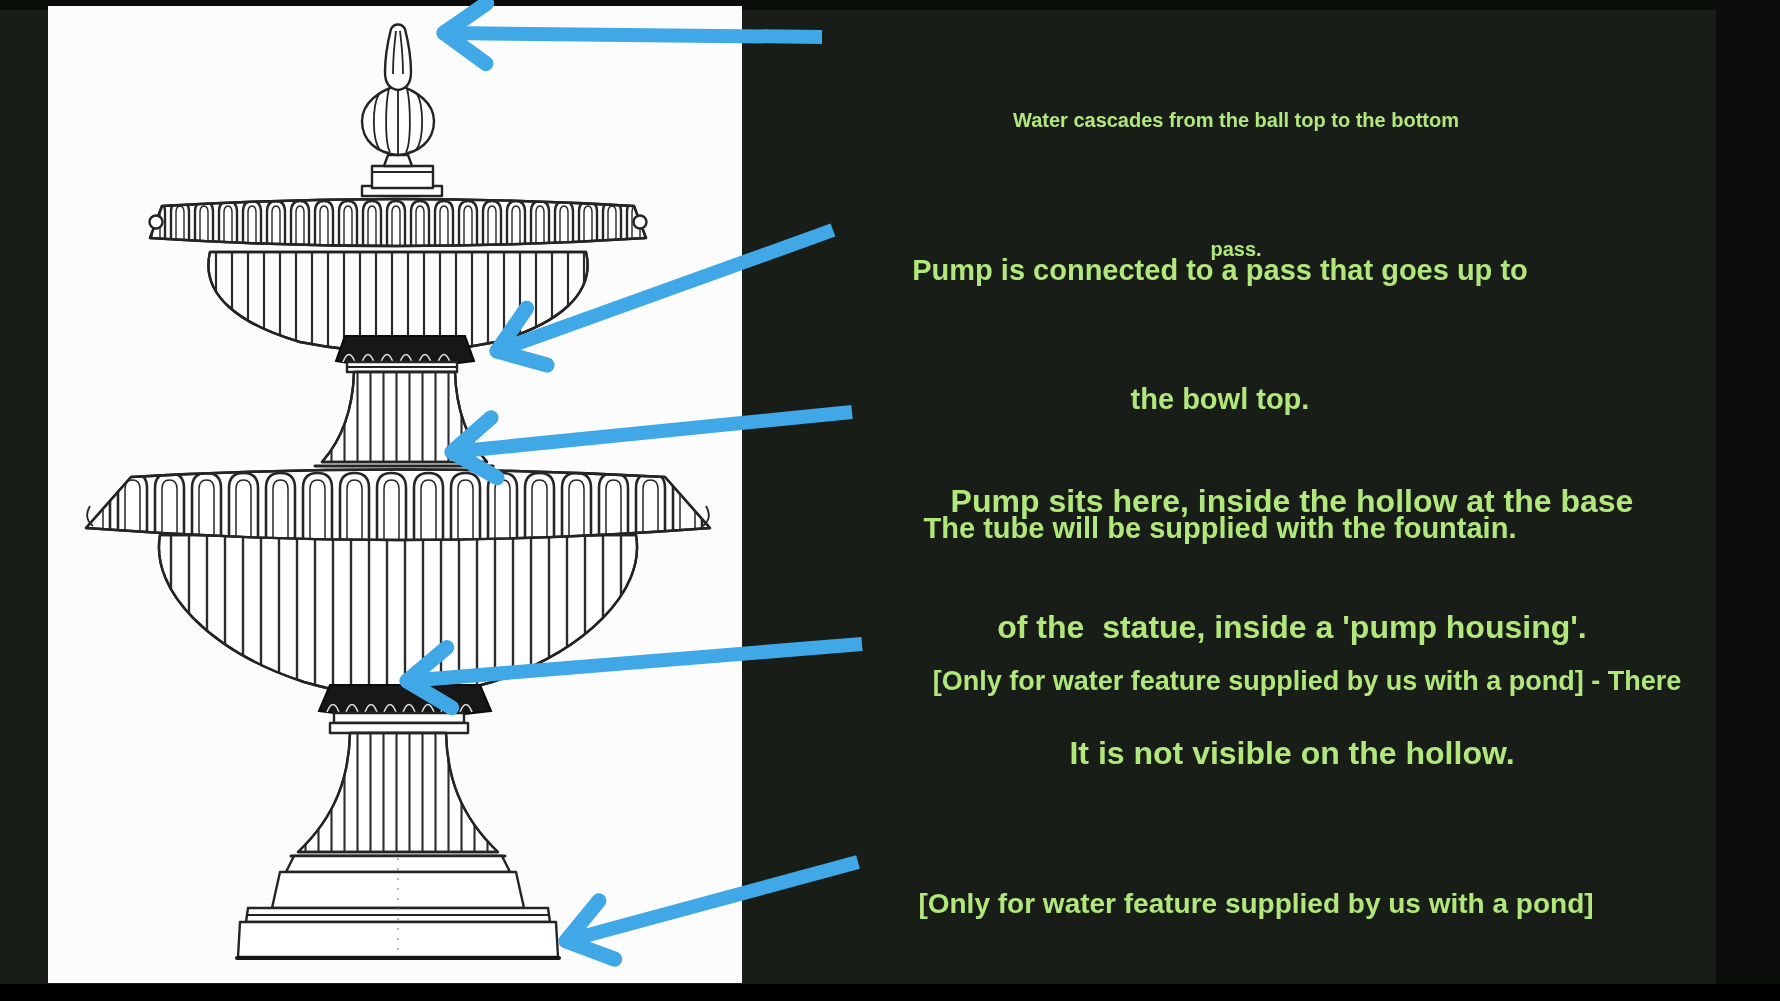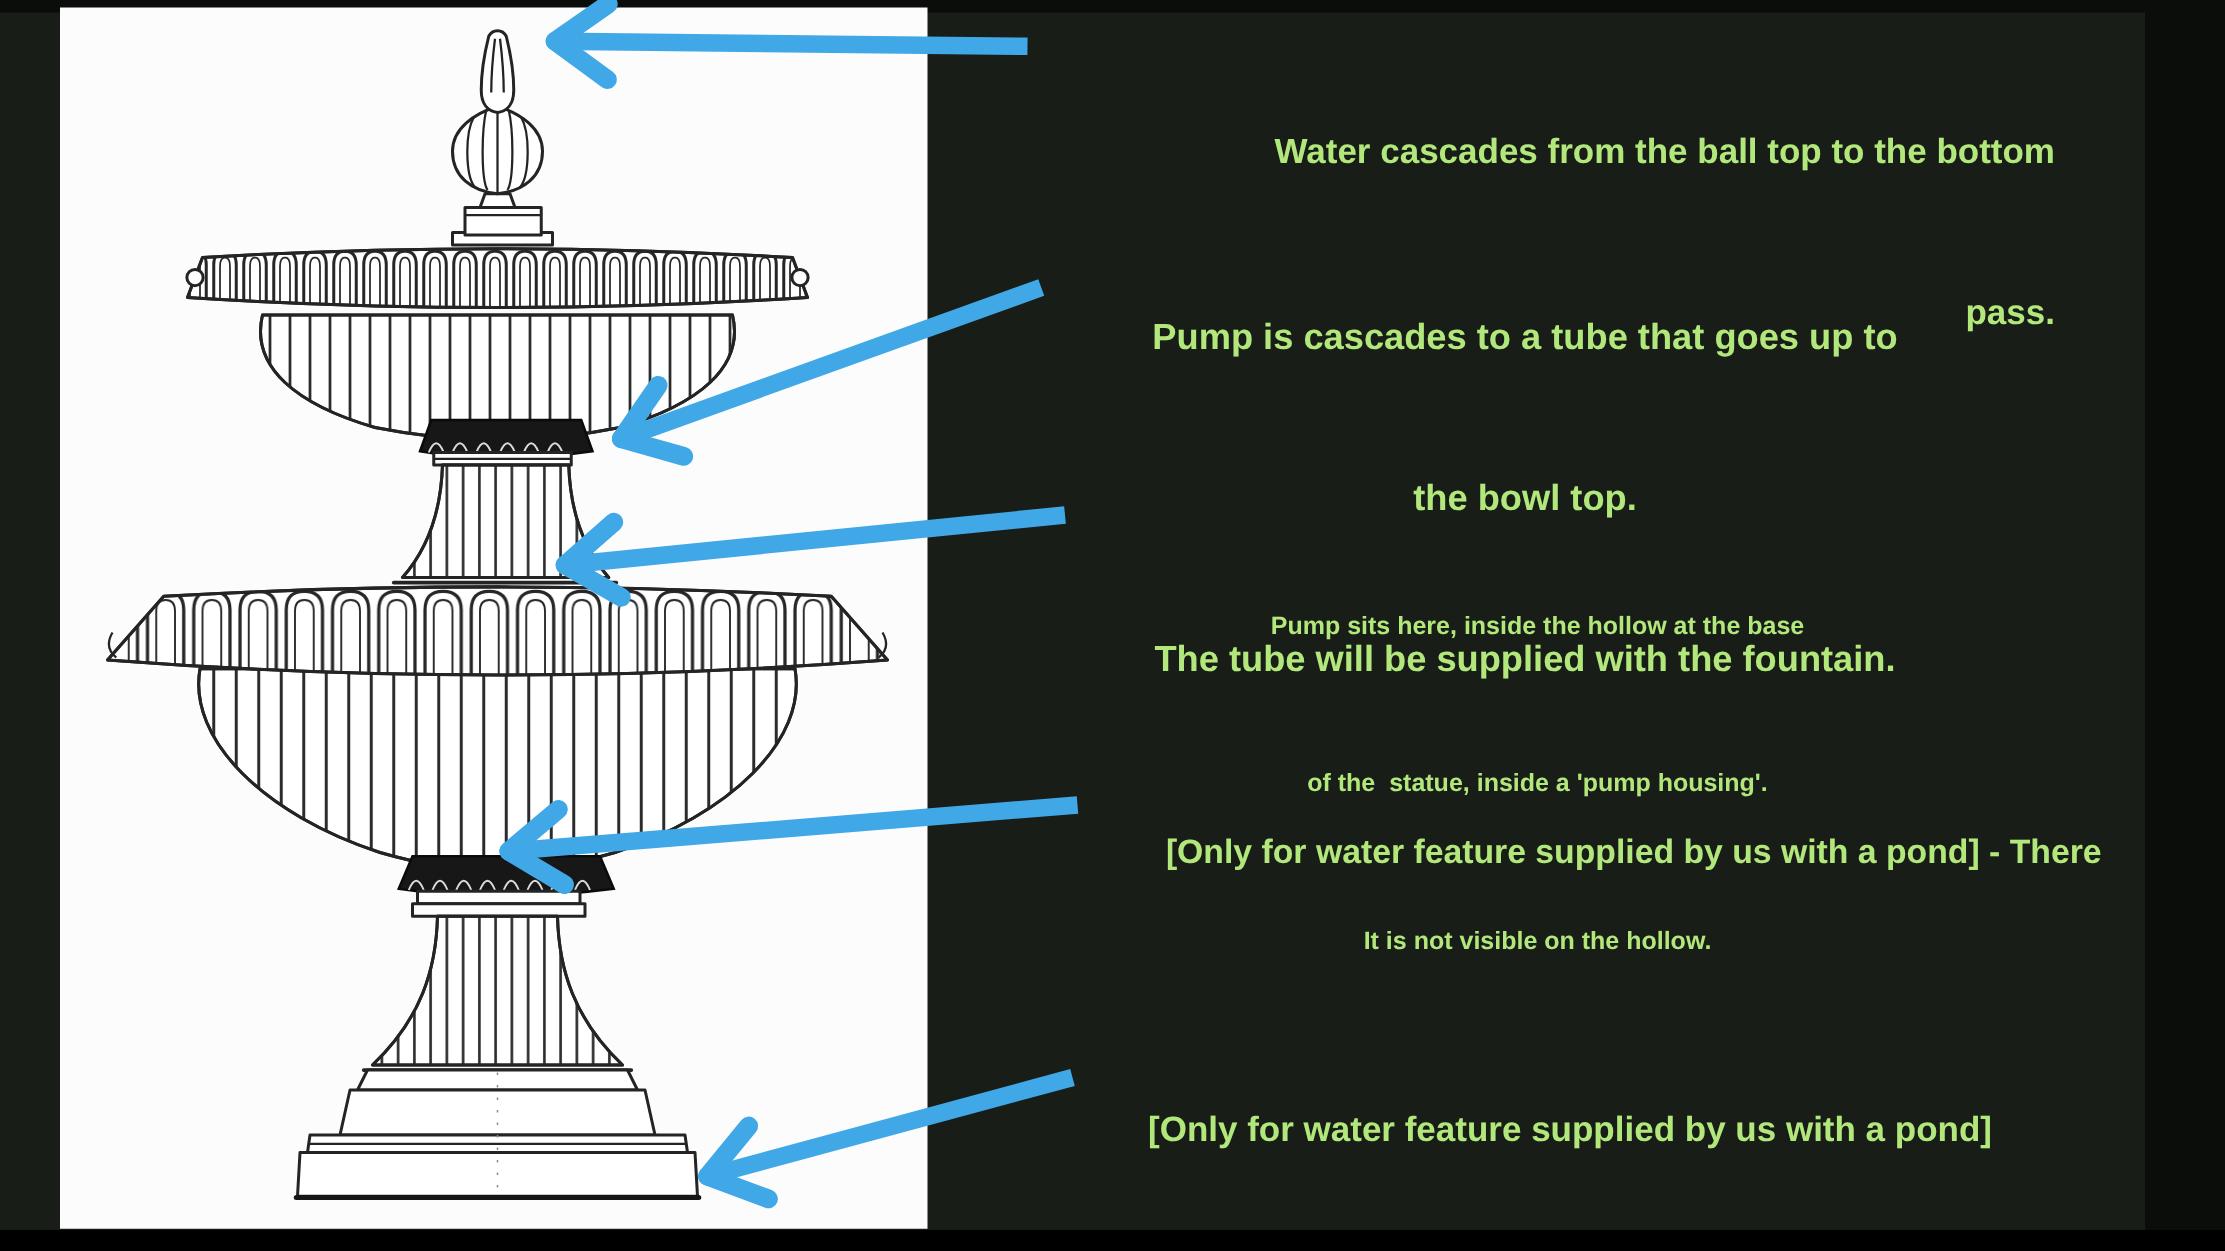--- a/index.html
+++ b/index.html
@@ -32,23 +32,23 @@
   .s2{fill:none;stroke:var(--ink,#242424);stroke-width:1.8;}
   .s3{fill:none;stroke:var(--ink,#242424);stroke-width:3;stroke-linecap:round;}
   .dk{fill:#171717;stroke:#0b0b0b;stroke-width:2;}
   .lt{fill:none;stroke:#dcdcdc;stroke-width:1.6;}
   .note{
     position:absolute;text-align:center;font-weight:bold;
     color:var(--text-green,#b2e77b);
     white-space:pre-wrap;
   }
   .note-line{white-space:pre-wrap;}
-  .n1{left:828px;top:13px;width:816px;font-size:28px;line-height:43px;text-align:right;}
+  .n1{left:828px;top:13px;width:816px;font-size:20px;line-height:43px;}
   .n2{left:835px;top:163px;width:770px;font-size:29px;line-height:43px;}
-  .n3{left:830px;top:396px;width:800px;font-size:20px;line-height:42px;}
+  .n3{left:892px;top:396px;width:800px;font-size:32px;line-height:42px;}
   .n4{left:846px;top:569px;width:922px;font-size:27px;line-height:45px;}
   .n5{left:852px;top:800px;width:888px;font-size:28px;line-height:43px;}
   .n5 .note-line:first-child{line-height:36px;transform:translateX(-40px);}
 </style>
 </head>
 <body>
 
 <div class="backdrop"></div>
 <div class="bottom-bar"></div>
 <div class="paper"></div>
@@ -211,21 +211,21 @@
       </g>
     </g>
 </svg>
 
 <div class="note n1">
   <div class="note-line">Water cascades from the ball top to the bottom</div>
   <div class="note-line">pass.</div>
 </div>
 
 <div class="note n2">
-  <div class="note-line">Pump is cascades to a tube that goes up to</div>
+  <div class="note-line">Pump is connected to a pass that goes up to</div>
   <div class="note-line">the bowl top.</div>
   <div class="note-line">The tube will be supplied with the fountain.</div>
 </div>
 
 <div class="note n3">
   <div class="note-line">Pump sits here, inside the hollow at the base</div>
   <div class="note-line">of the  statue, inside a 'pump housing'.</div>
   <div class="note-line">It is not visible on the hollow.</div>
 </div>
 

